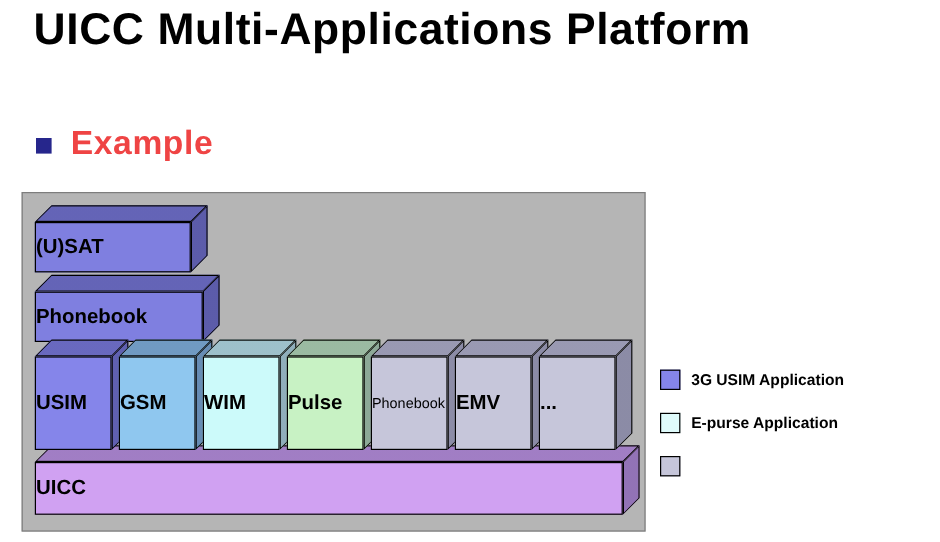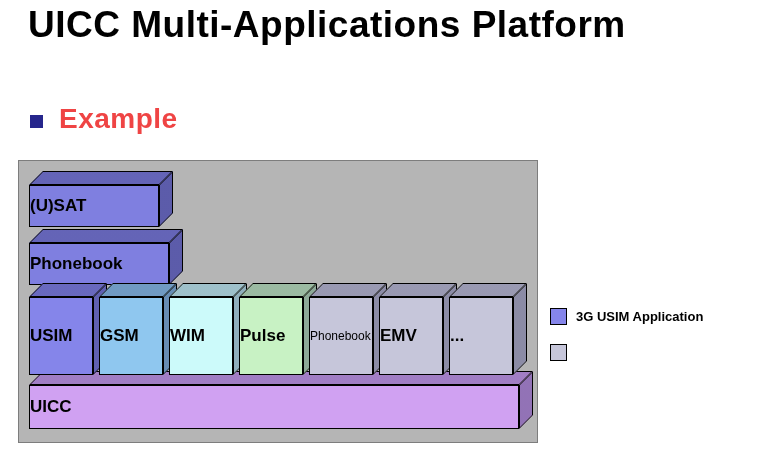--- a/index.html
+++ b/index.html
@@ -117,17 +117,21 @@
     </div>
 
   </div>
 
   <div class="legend">
     <div class="legend-item">
       <span class="swatch" style="--c: #8585ea;"></span>
       <span class="legend-label">3G USIM Application</span>
     </div>
     <div class="legend-item">
+      <span class="swatch" style="--c: #dffbfb;"></span>
+      <span class="legend-label">E-purse Application</span>
+    </div>
+    <div class="legend-item">
       <span class="swatch" style="--c: #c6c6da;"></span>
     </div>
   </div>
 
 </div>
 
 </body></html>

